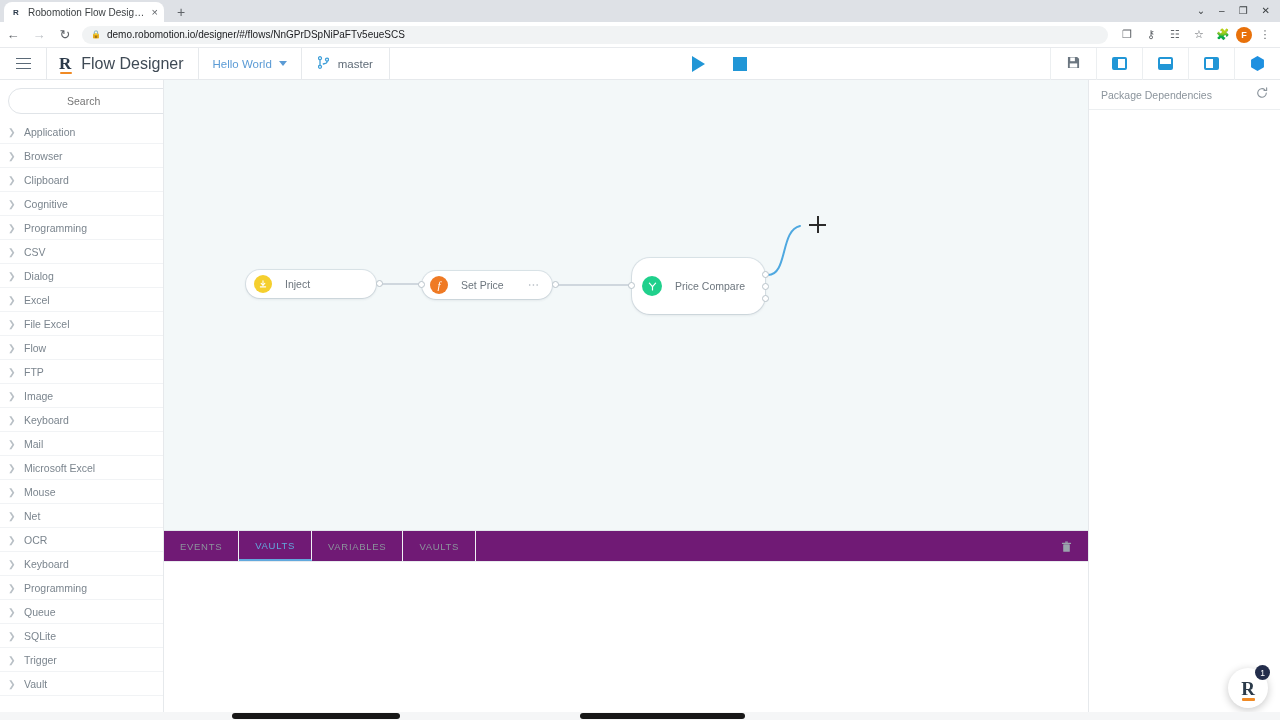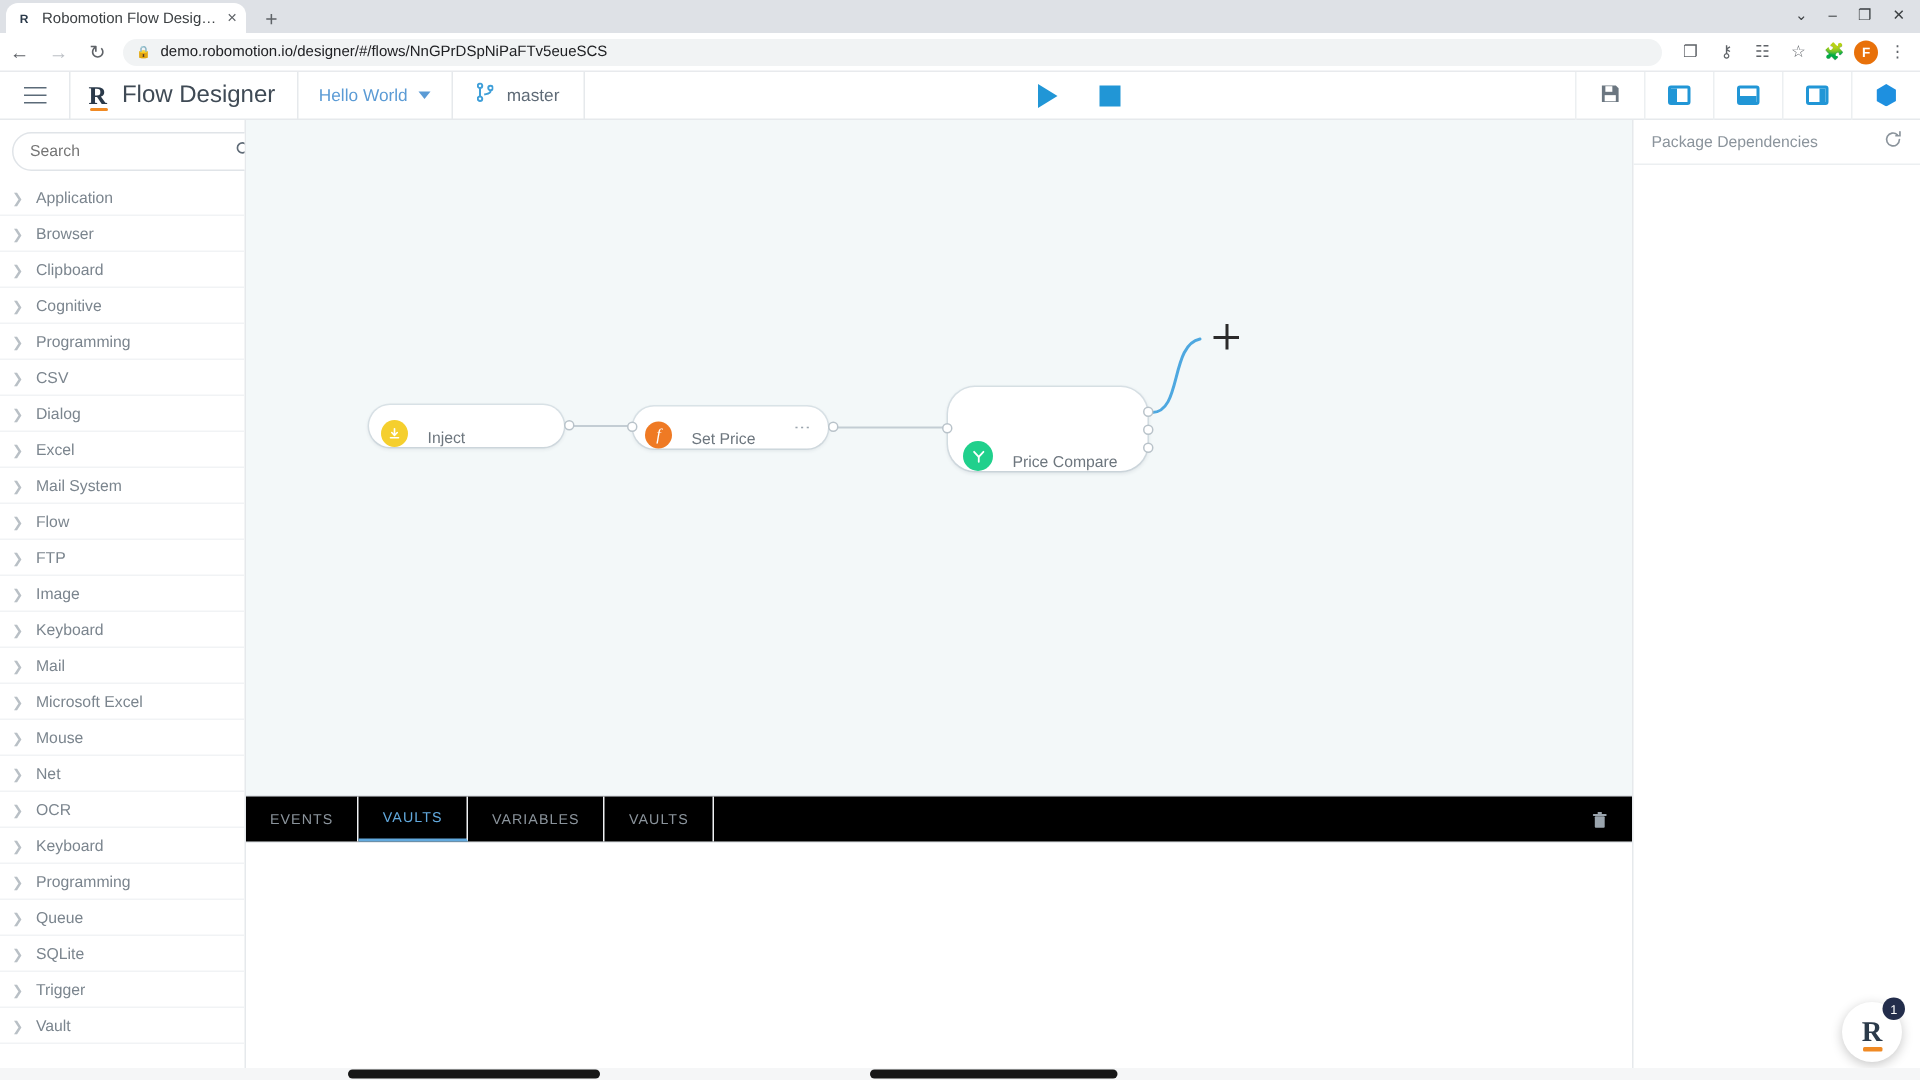--- a/index.html
+++ b/index.html
@@ -158,42 +158,42 @@
   }
   .search-row {
     display: flex; align-items: center; gap: 6px; padding: 8px 8px 6px 8px;
   }
   .search-box {
     flex: 1; height: 26px; border: 1px solid #e0e4e8; border-radius: 13px;
     display: flex; align-items: center; padding: 0 9px; background: #fff;
   }
   .search-input {
     flex: 1; border: none; outline: none; font-size: 10.5px; color: #9aa4ad;
-    font-family: "Liberation Sans", sans-serif; background: transparent;
+    font-family: "Liberation Sans", sans-serif; background: transparent; margin-left: 47px;
   }
   .search-icon-g { color: #5f6b77; font-size: 11px; }
   .node-list { }
   .node-cat {
     height: 24px; display: flex; align-items: center; gap: 8px;
     padding-left: 8px; border-bottom: 1px solid #f1f3f5; cursor: pointer;
   }
   .chev {
     color: #b9c0c6; font-size: 9px; width: 8px; display: inline-block;
   }
   .node-cat-label { font-size: 10.5px; color: #7b858e; }
 
   
   .canvas {
     position: absolute; top: 80px; left: 164px; width: 924px; height: 450px;
     background: #f3f8f9; overflow: hidden;
   }
   .node {
     position: absolute; background: #ffffff; border-radius: 18px;
     box-shadow: 0 1px 3px rgba(40,60,80,0.14), 0 0 0 1px rgba(200,212,220,0.5);
-    display: flex; align-items: flex-end; cursor: pointer;
+    display: flex; align-items: center; cursor: pointer;
   }
   .node-badge {
     width: 18px; height: 18px; border-radius: 50%; flex: none;
     display: flex; align-items: center; justify-content: center;
     color: #fff; font-size: 10px;
   }
   .node-label {
     font-size: 10.5px; color: #6d767e; margin-left: 13px; white-space: nowrap;
   }
   .node-dots {
@@ -210,21 +210,21 @@
   }
   .crosshair::before, .crosshair::after {
     content: ""; position: absolute; background: #2b2b2b;
   }
   .crosshair::before { left: 8px; top: 0; width: 1.6px; height: 17px; }
   .crosshair::after { top: 8px; left: 0; height: 1.6px; width: 17px; }
 
   
   .bottom-panel {
     position: absolute; top: 530px; left: 164px; width: 924px; height: 190px;
-    background: #000000; border-top: 1px solid #e2e6ea;
+    background: #701a75; border-top: 1px solid #e2e6ea;
   }
   .bp-tabs {
     height: 31px; display: flex; align-items: stretch; position: relative;
     border-bottom: 1px solid #e8ebee;
   }
   .bp-tab {
     display: flex; align-items: center; justify-content: center;
     padding: 0 16px; font-size: 9.5px; color: #8b949c; letter-spacing: 0.7px;
     cursor: pointer; border-right: 1px solid #f0f2f4; min-width: 66px;
   }
@@ -419,21 +419,21 @@
       <div class="node-cat">
         <span class="chev">❯</span>
         <span class="node-cat-label">Dialog</span>
       </div>
       <div class="node-cat">
         <span class="chev">❯</span>
         <span class="node-cat-label">Excel</span>
       </div>
       <div class="node-cat">
         <span class="chev">❯</span>
-        <span class="node-cat-label">Mail System</span>
+        <span class="node-cat-label">File Excel</span>
       </div>
       <div class="node-cat">
         <span class="chev">❯</span>
         <span class="node-cat-label">Flow</span>
       </div>
       <div class="node-cat">
         <span class="chev">❯</span>
         <span class="node-cat-label">FTP</span>
       </div>
       <div class="node-cat">

